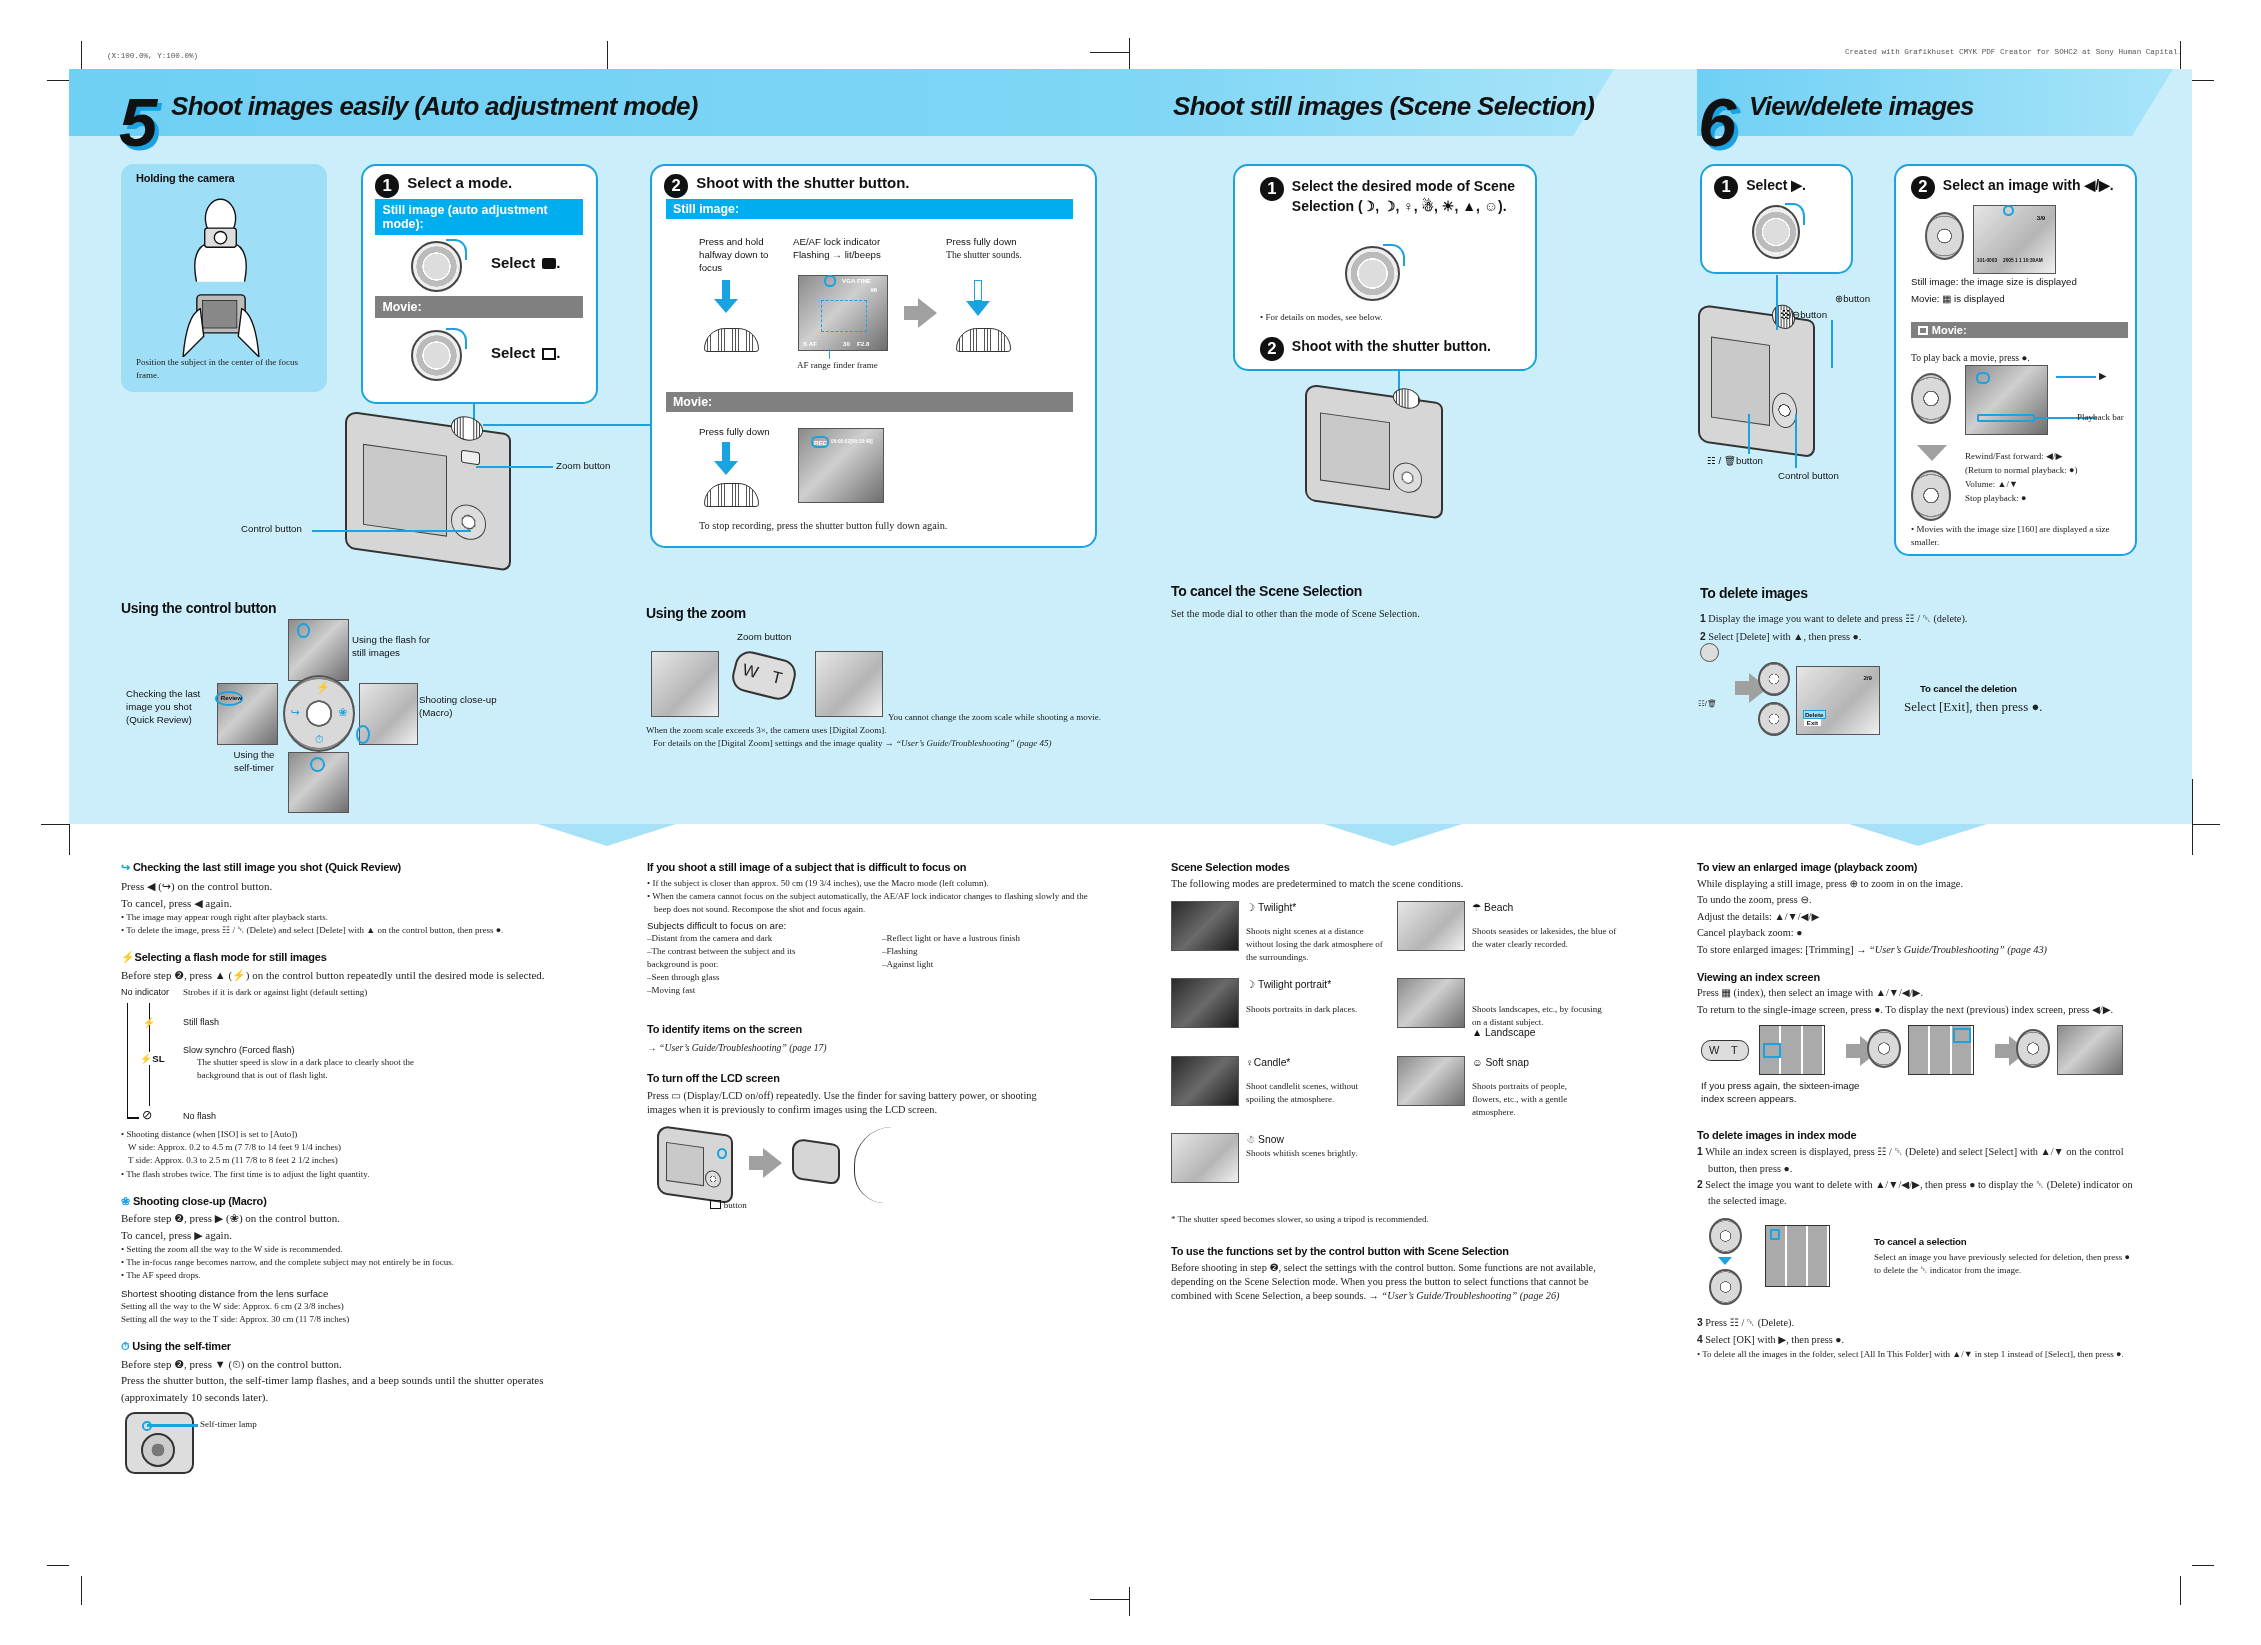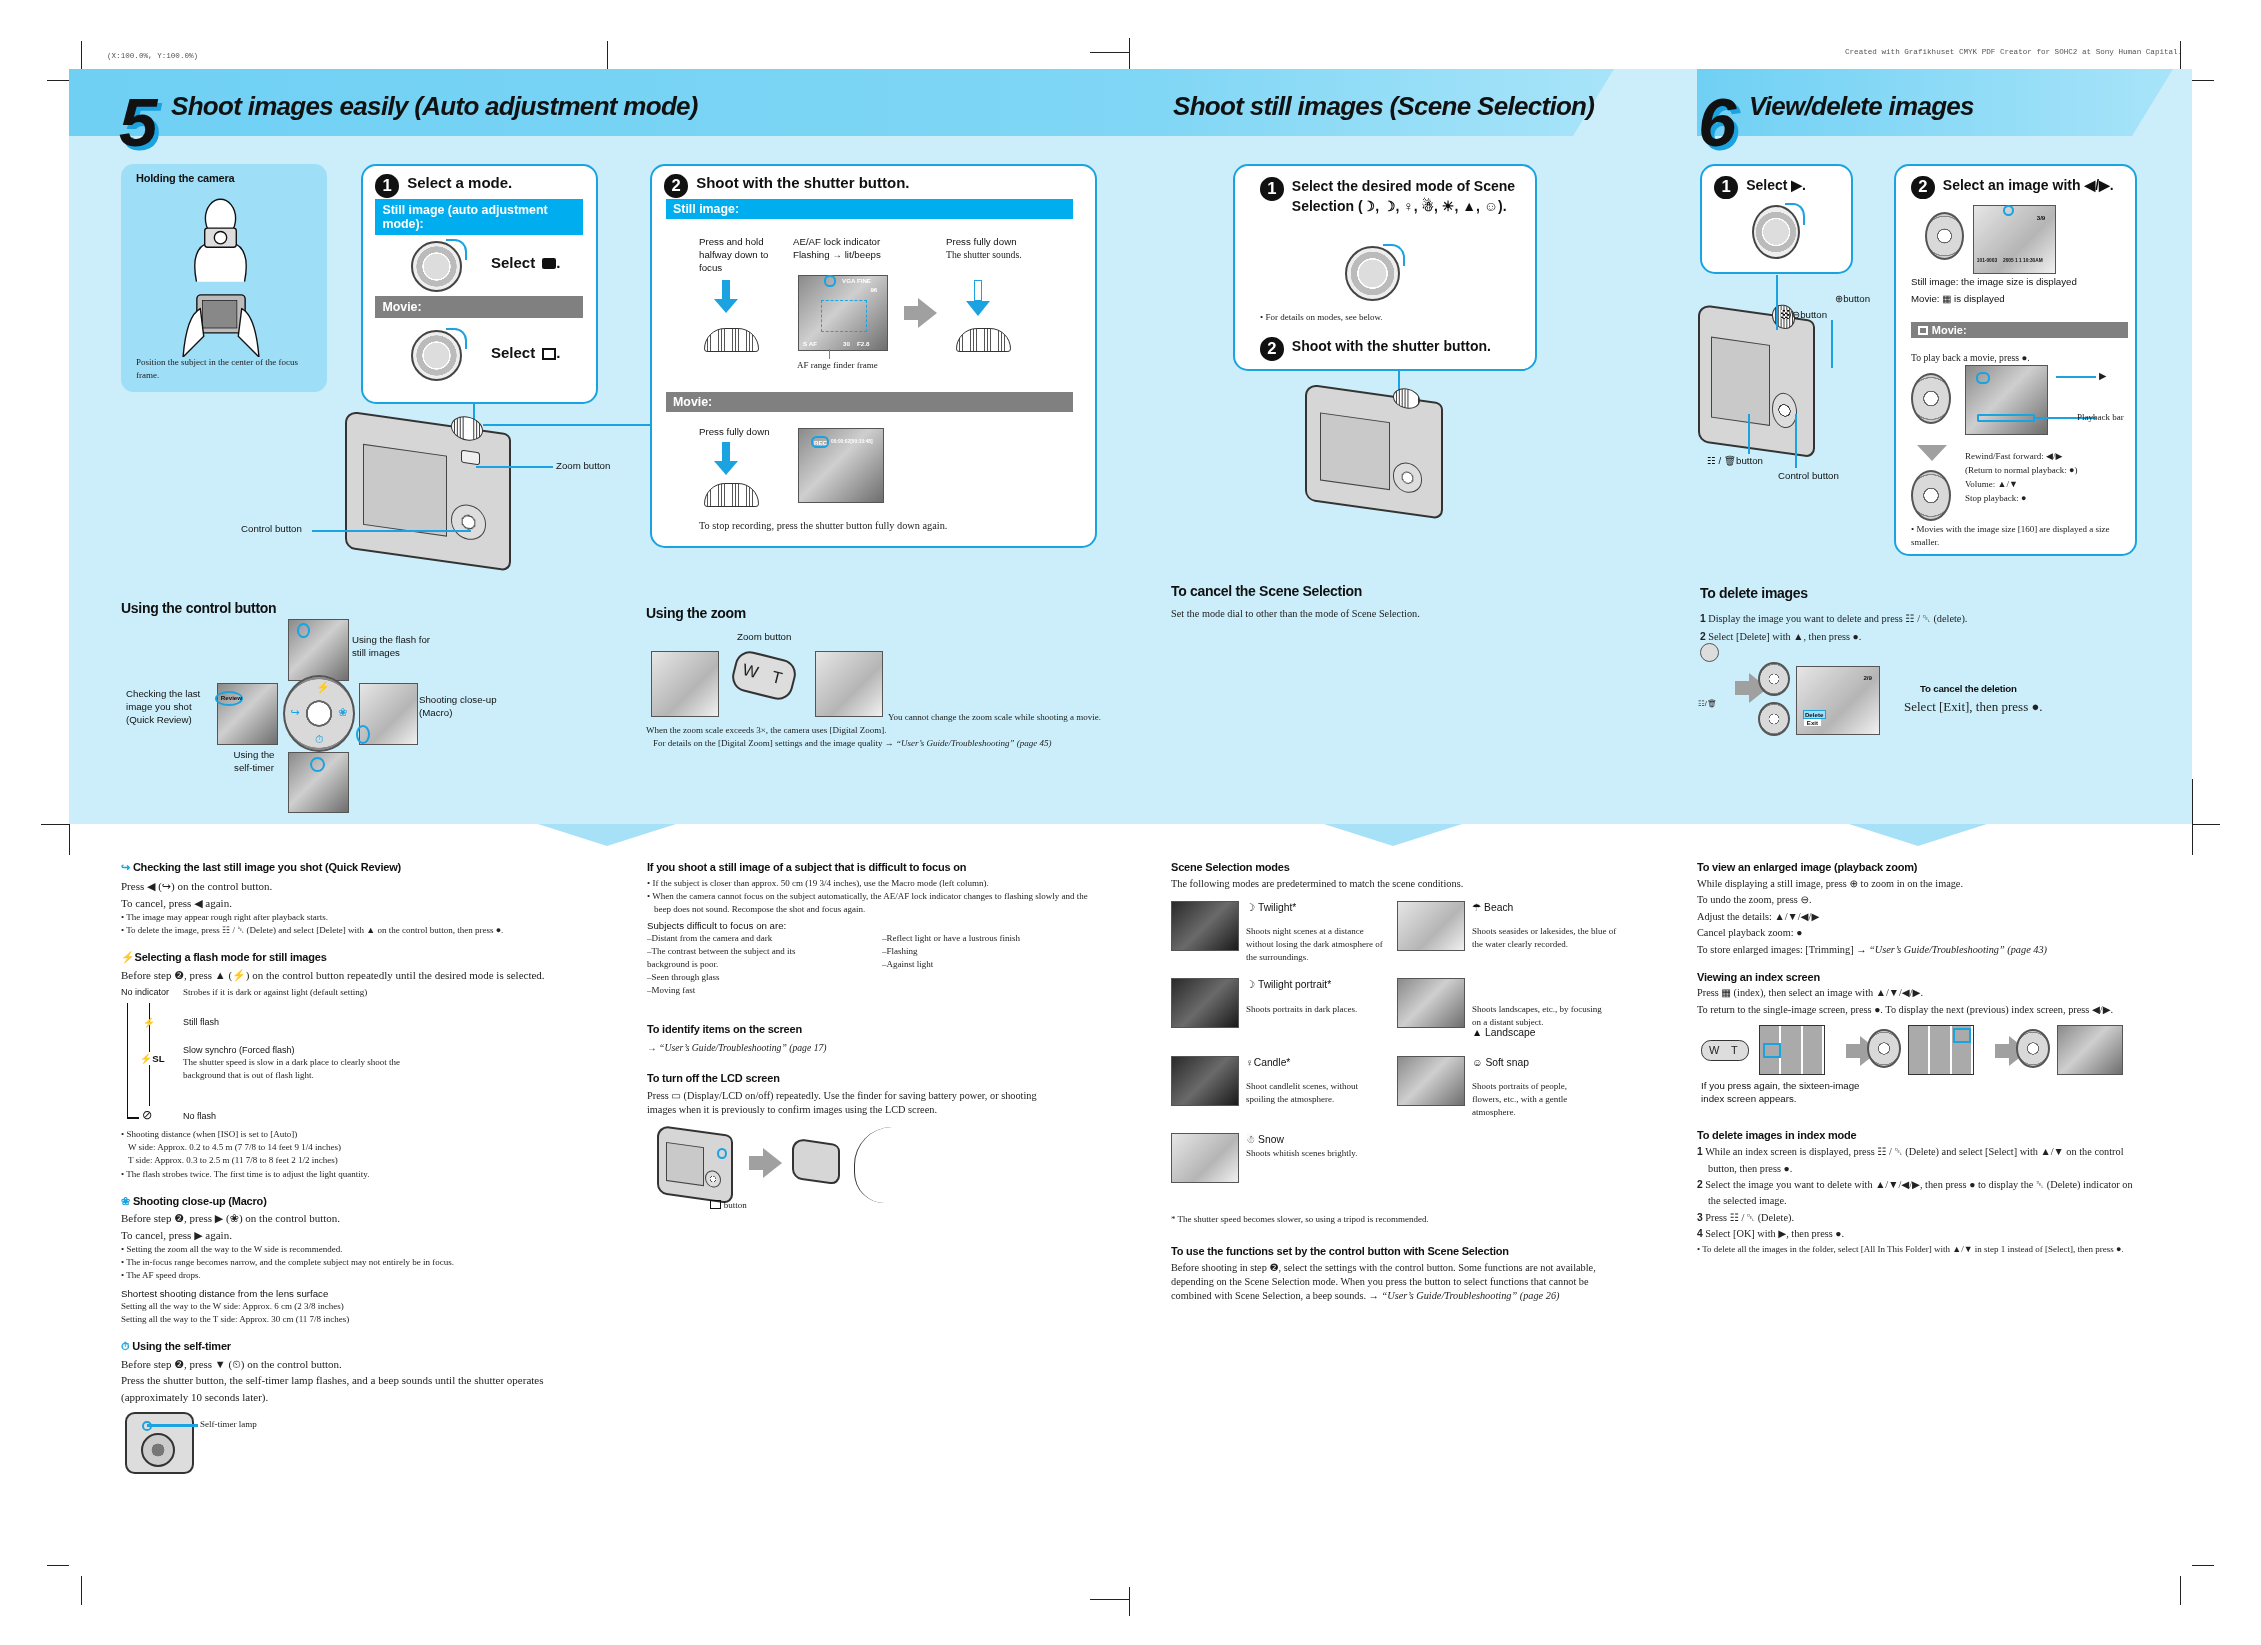--- a/index.html
+++ b/index.html
@@ -350,21 +350,21 @@
   <div style="position:relative;height:138px;margin-top:2.8px;">
     <div style="position:absolute;left:5.5px;top:16.6px;width:1.4px;height:115px;background:#111;"></div>
     <div style="position:absolute;left:5.5px;top:131px;width:12.4px;height:1.4px;background:#111;"></div>
     <div style="position:absolute;left:28px;top:16.6px;width:1.4px;height:103px;background:#111;"></div>
     <div class="label-s" style="position:absolute;left:0;top:0;font-size:9px;">No indicator</div>
     <div class="bul" style="position:absolute;left:62px;top:0;">Strobes if it is dark or against light (default setting)</div>
     <div class="label-s" style="position:absolute;left:22px;top:30px;background:#cbeefa00;">⚡</div>
     <div class="label-s" style="position:absolute;left:62px;top:30px;font-size:9px;">Still flash</div>
     <div class="label-s" style="position:absolute;left:19.3px;top:66px;font-weight:bold;background:#fff;">⚡SL</div>
     <div class="label-s" style="position:absolute;left:62px;top:58px;font-size:9px;">Slow synchro (Forced flash)</div>
-    <div class="bul" style="position:absolute;left:62px;top:70px;width:248px;">The shutter speed is slow in a dark place to clearly shoot the background that is out of flash light.</div>
+    <div class="bul" style="position:absolute;left:76px;top:70px;width:248px;">The shutter speed is slow in a dark place to clearly shoot the background that is out of flash light.</div>
     <div class="label-s" style="position:absolute;left:21px;top:121px;font-size:12.4px;background:#fff;">⊘</div>
     <div class="label-s" style="position:absolute;left:62px;top:124px;font-size:9px;">No flash</div>
   </div>
   <div class="bul" style="margin-top:4.1px;">• <span>Shooting distance (when [ISO] is set to [Auto])</span></div>
   <div class="bul" style="padding-left:7px;">W side: Approx. 0.2 to 4.5 m (7 7/8 to 14 feet 9 1/4 inches)</div>
   <div class="bul" style="padding-left:7px;">T side: Approx. 0.3 to 2.5 m (11 7/8 to 8 feet 2 1/2 inches)</div>
   <div class="bul">• <span>The flash strobes twice. The first time is to adjust the light quantity.</span></div>
 
   <div class="h-sub" style="margin-top:14px;"><span class="ico-blue">❀ </span><span>Shooting close-up (Macro)</span></div>
   <div class="body-m" style="margin-top:2.8px;">Before step ❷, press ▶ (❀) on the control button.</div>
@@ -492,17 +492,27 @@
     </div>
     <div class="arrow-gray" style="left:312px;top:11px;"></div>
     <div class="dpad" style="left:319px;top:4.1px;width:34px;height:39px;"></div>
     <div class="photo" style="left:360px;top:0;width:66px;height:50px;"></div>
     <div class="label-s" style="position:absolute;left:4.1px;top:54px;width:172px;">If you press again, the sixteen-image index screen appears.</div>
   </div>
 
   <div class="h-sub" style="margin-top:21px;">To delete images in index mode</div>
   <div class="body-s" style="margin-top:2.8px;font-size:10.3px;line-height:1.6;padding-left:11px;text-indent:-11px;"><b class="sans">1</b> <span>While an index screen is displayed, press ☷ / ␡ (Delete) and select [Select] with ▲/▼ on the control button, then press ●.</span></div>
   <div class="body-s" style="font-size:10.3px;line-height:1.6;padding-left:11px;text-indent:-11px;"><b class="sans">2</b> <span>Select the image you want to delete with ▲/▼/◀/▶, then press ● to display the ␡ (Delete) indicator on the selected image.</span></div>
+  <div style="position:relative;height:97px;margin-top:8.3px;">
+    <div class="dpad" style="left:12.4px;top:0;width:33px;height:36px;"></div>
+    <div style="position:absolute;left:21px;top:39px;width:0;height:0;border-left:7px solid transparent;border-right:7px solid transparent;border-top:8.3px solid #1aa3e0;"></div>
+    <div class="dpad" style="left:12.4px;top:51px;width:33px;height:36px;"></div>
+    <div style="position:absolute;left:68px;top:7px;width:65px;height:62px;border:1.4px solid #333;background:repeating-linear-gradient(90deg,#aaa 0 18.6px,#fff 18.6px 21px),#aaa;">
+      <div class="hl" style="left:4.1px;top:2.8px;width:9.7px;height:11px;border-radius:1.4px;"></div>
+    </div>
+    <div class="h-sub" style="position:absolute;left:177px;top:18px;font-size:9.7px;">To cancel a selection</div>
+    <div class="bul" style="position:absolute;left:177px;top:33px;width:262px;">Select an image you have previously selected for deletion, then press ● to delete the ␡ indicator from the image.</div>
+  </div>
   <div class="body-s" style="font-size:10.3px;line-height:1.6;"><b class="sans">3</b> <span>Press ☷ / ␡ (Delete).</span></div>
   <div class="body-s" style="font-size:10.3px;line-height:1.6;"><b class="sans">4</b> <span>Select [OK] with ▶, then press ●.</span></div>
   <div class="bul" style="padding-left:7px;text-indent:-7px;">• To delete all the images in the folder, select [All In This Folder] with ▲/▼ in step 1 instead of [Select], then press ●.</div>
 </div>
 
 
 </body></html>

